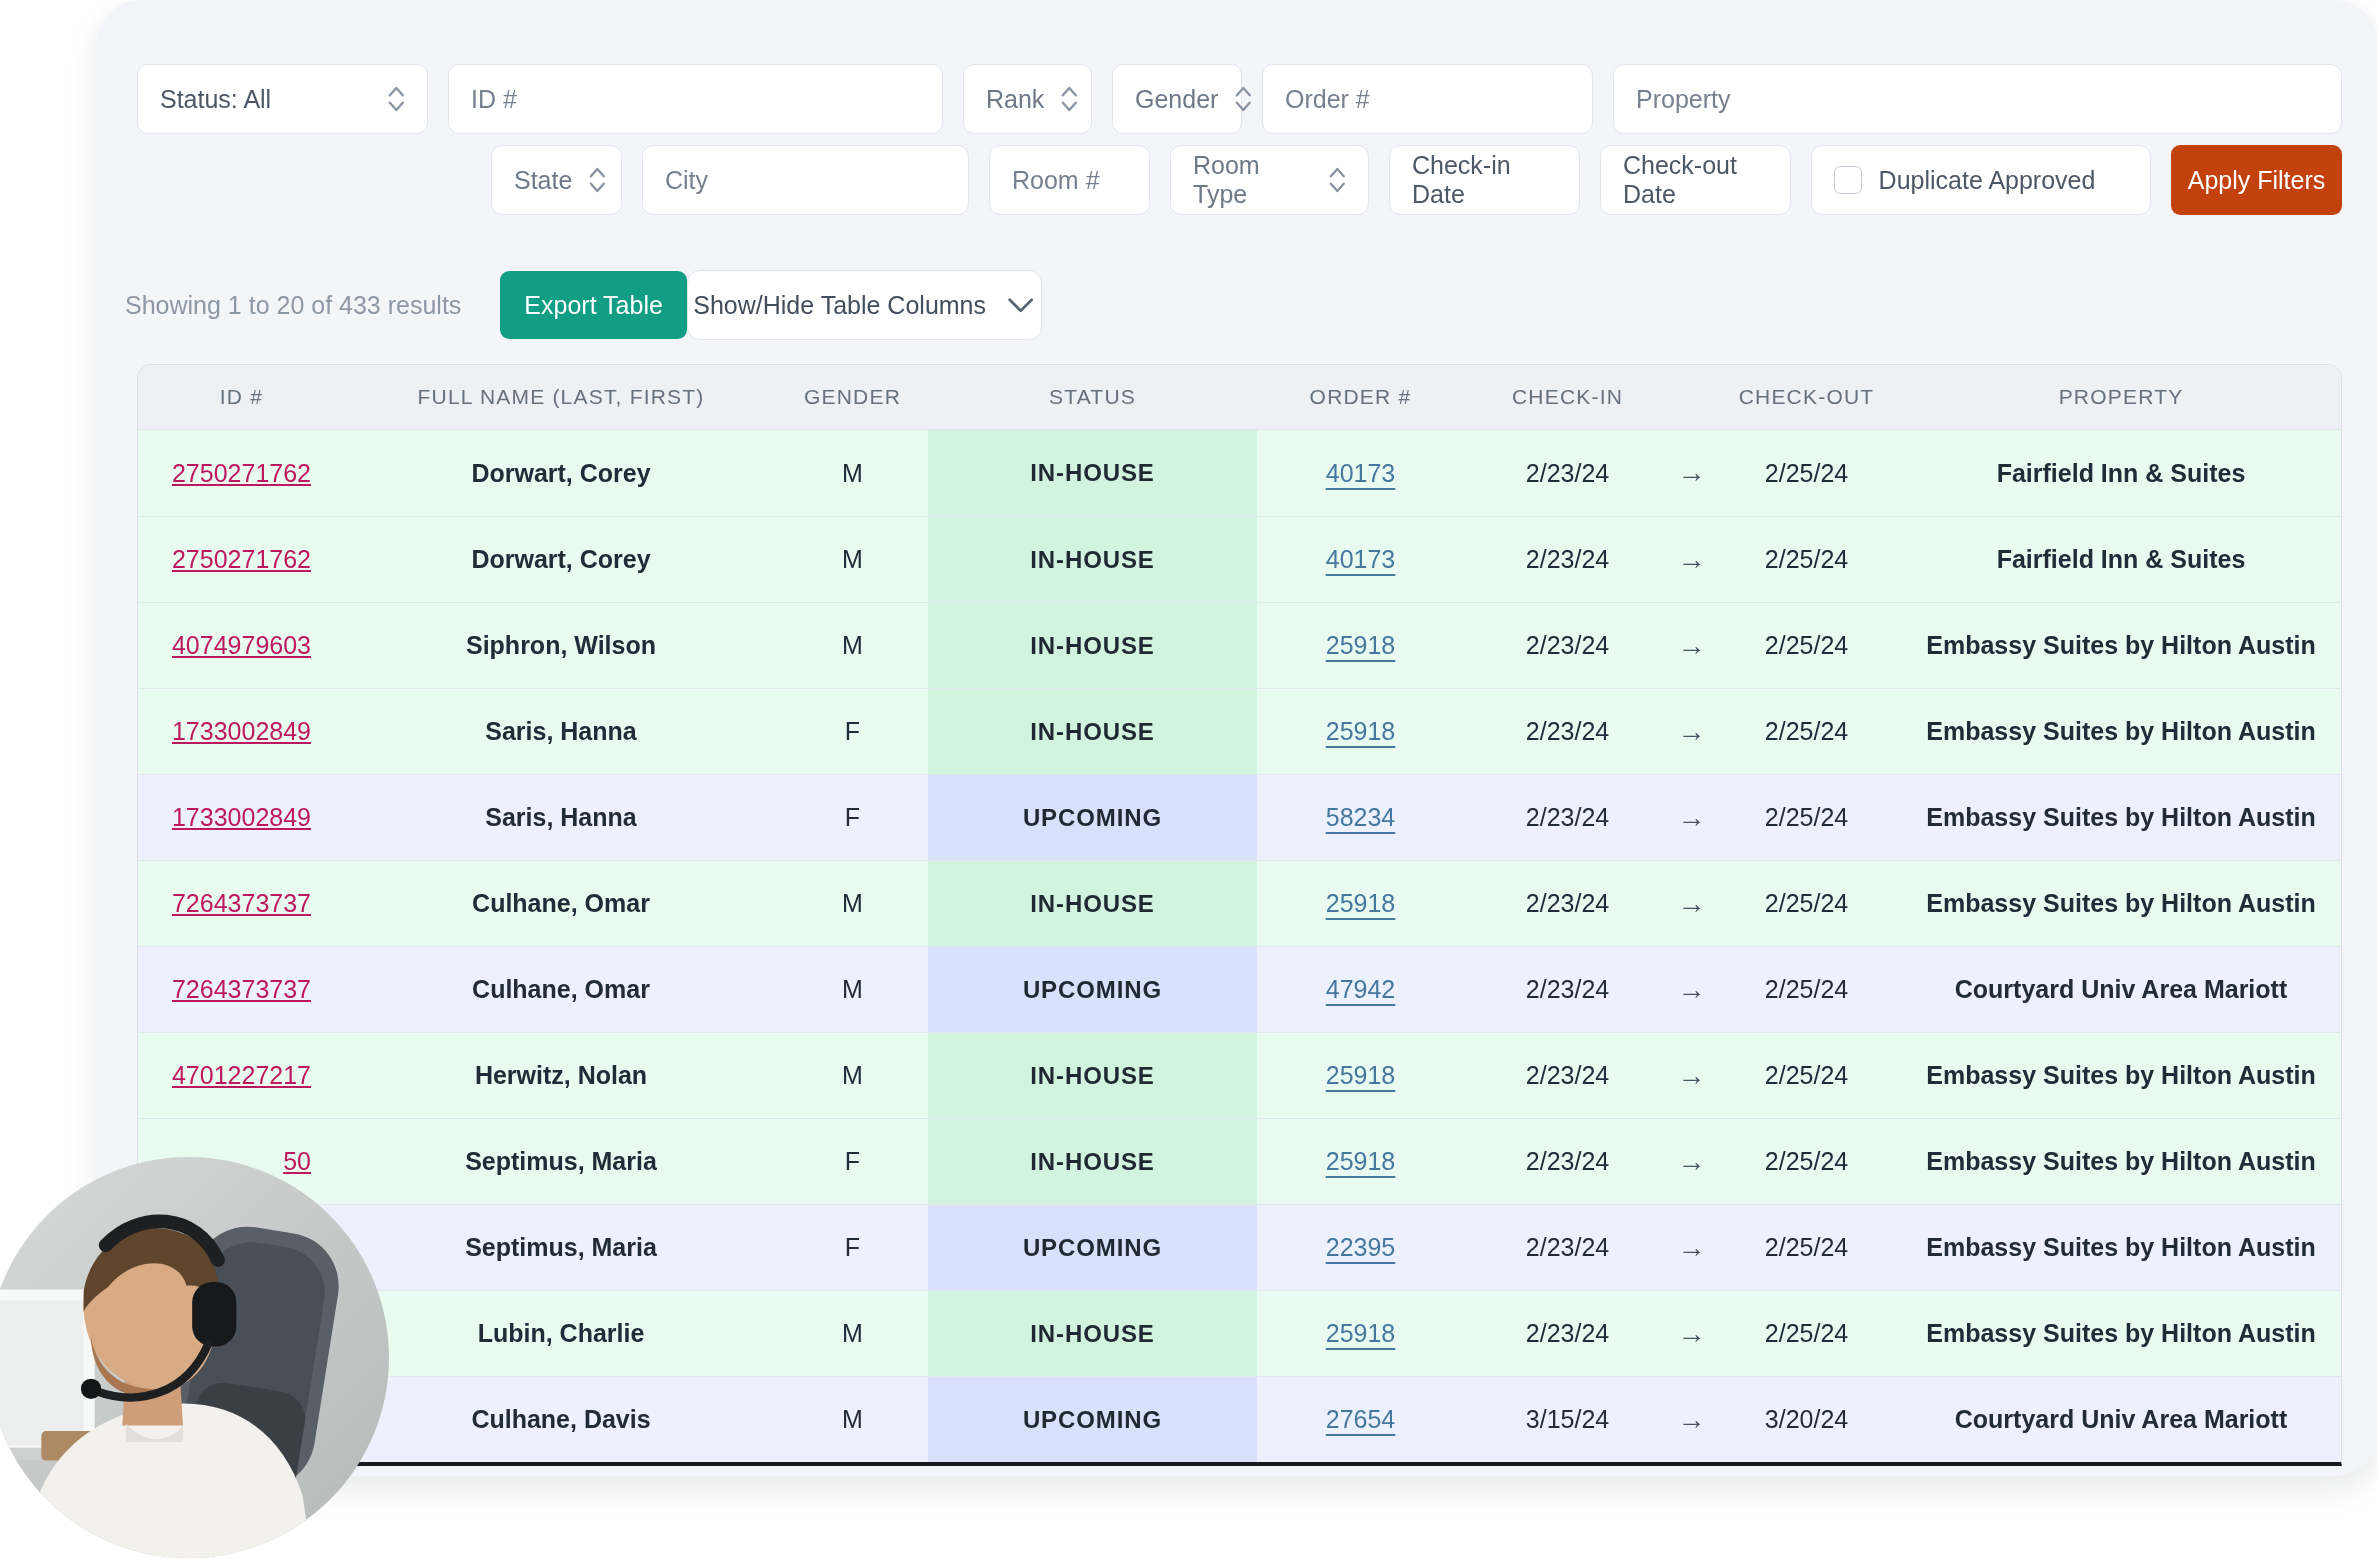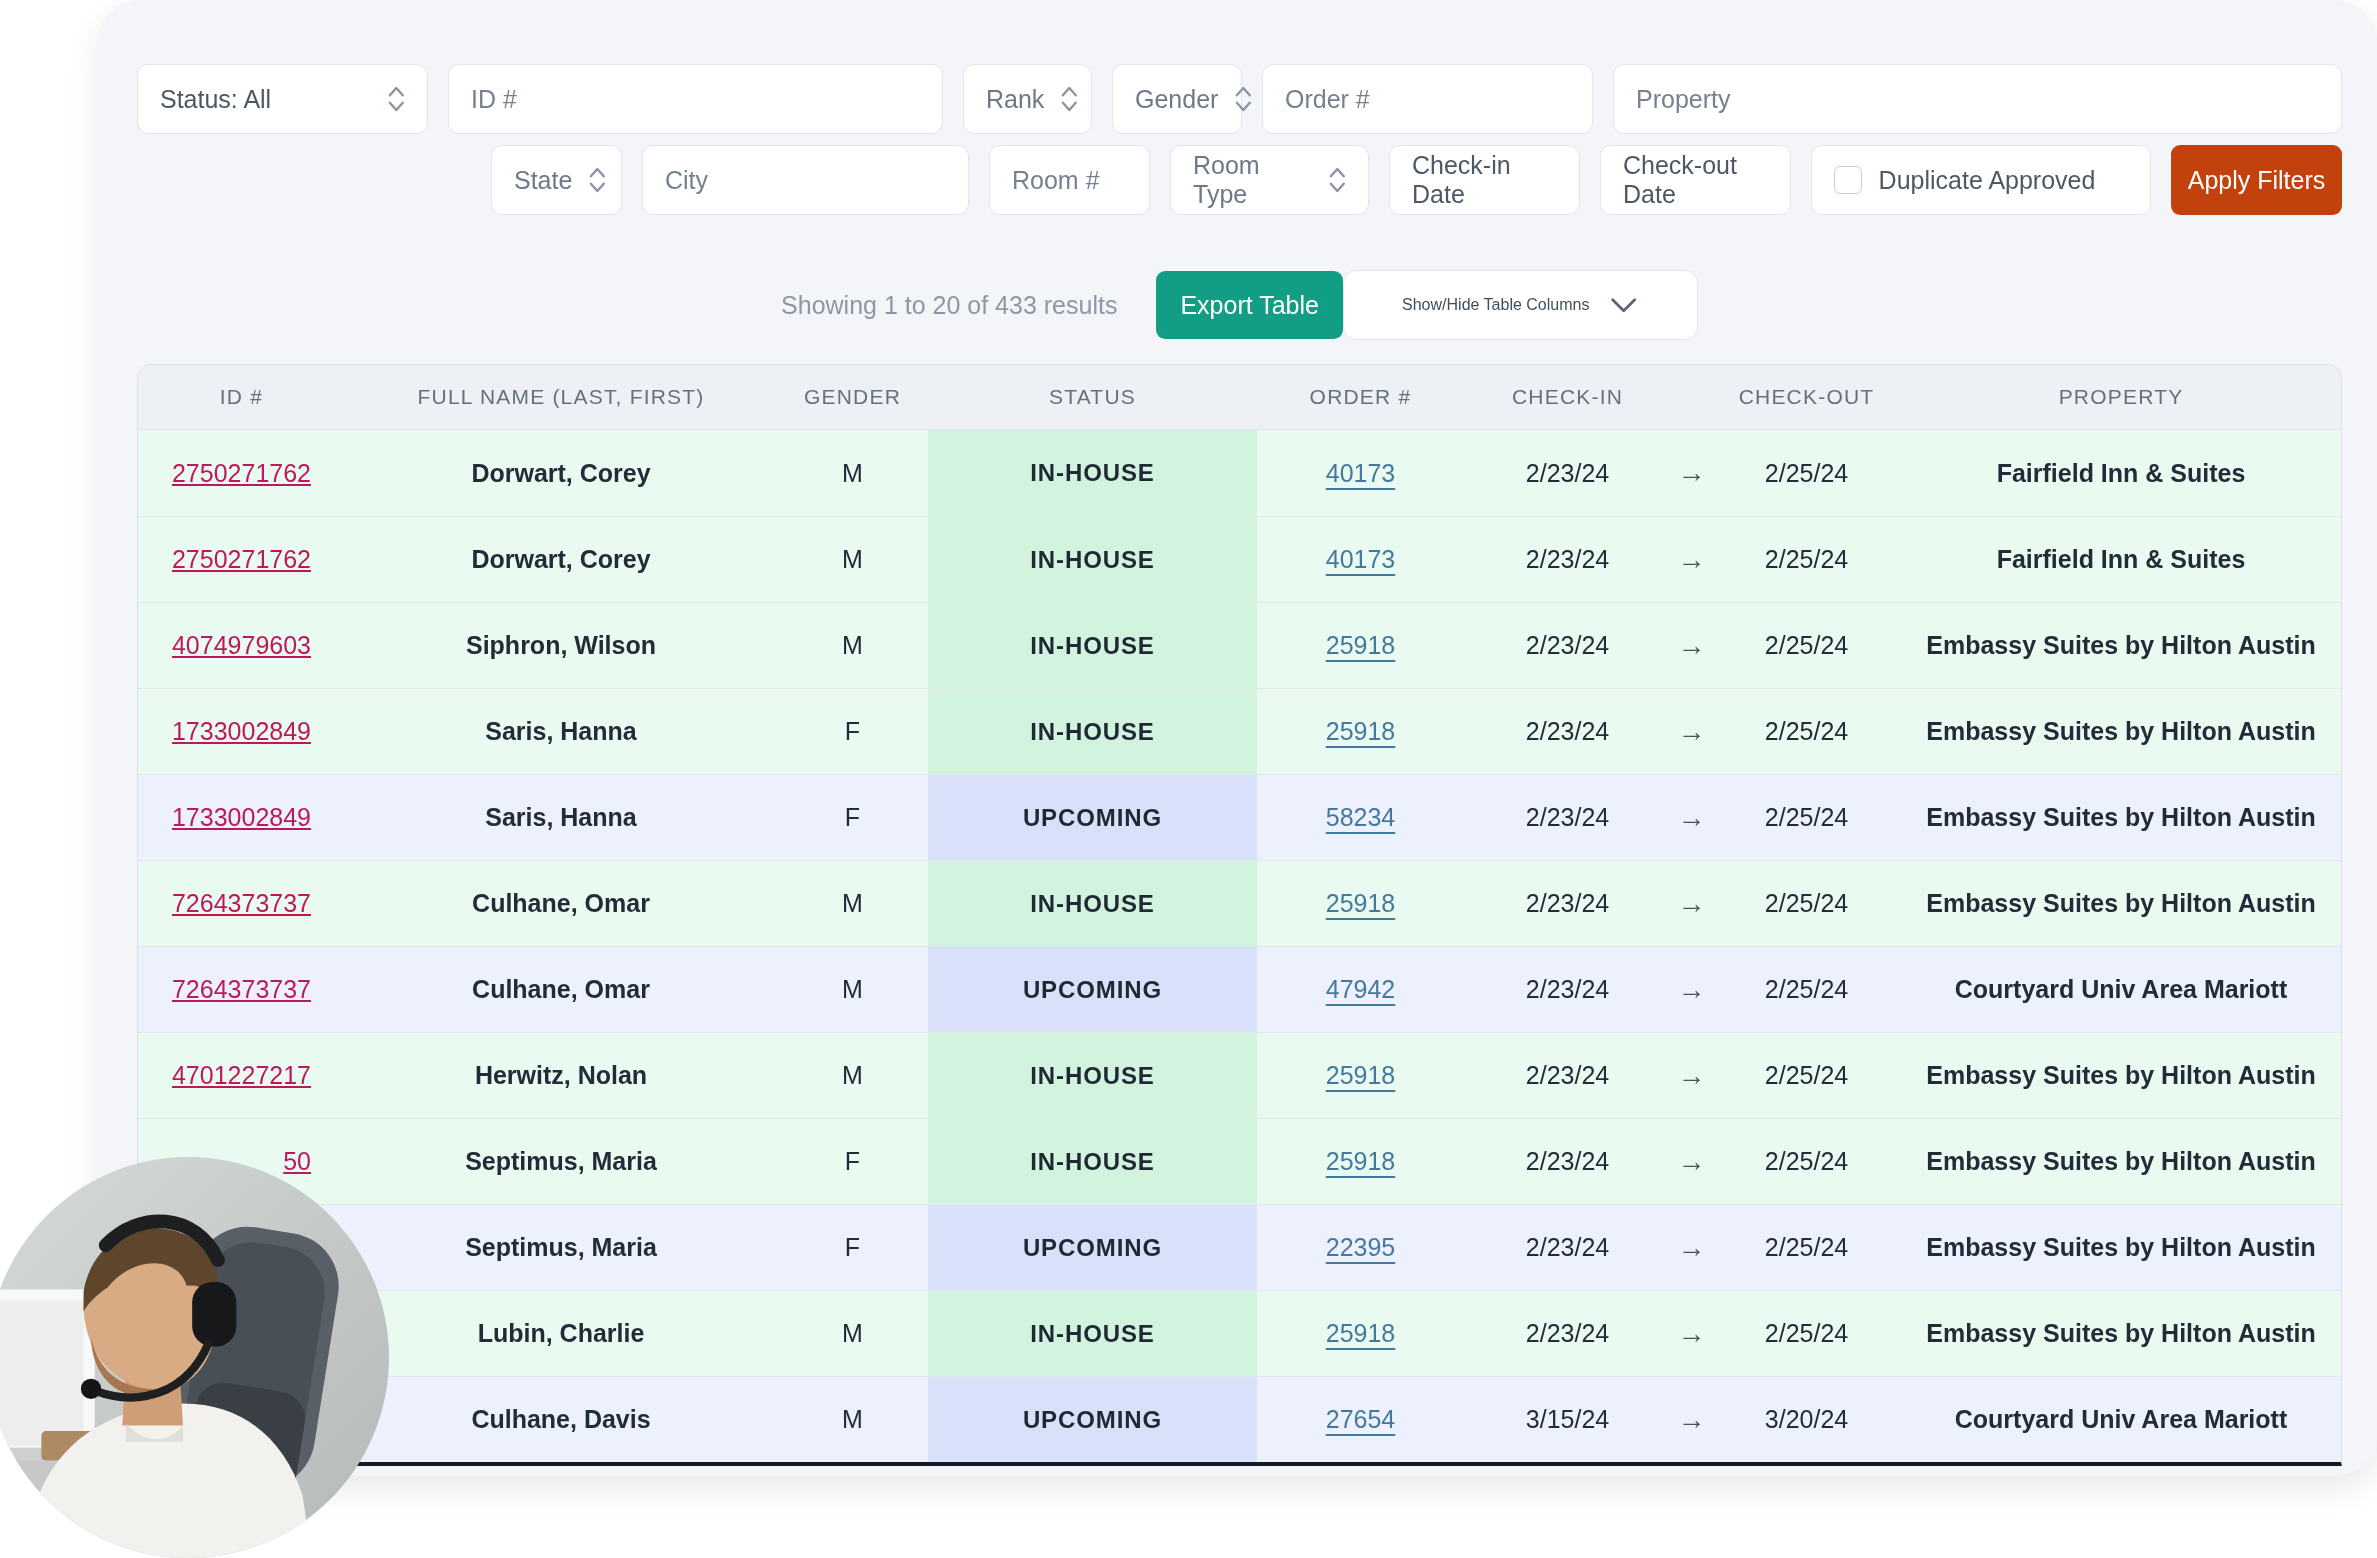--- a/index.html
+++ b/index.html
@@ -25,29 +25,29 @@
   .w-order{width:331px}.w-property{flex:1 1 auto}
   .w-state{width:131px}.w-city{width:327px}.w-room{width:161px}.w-roomtype{width:199px}
   .w-date{width:191px}.w-dup{width:340px}
   .sorticon { flex:0 0 auto; display:block; }
   .checkbox { width:28px; height:28px; border:1.8px solid #c6ccd6; border-radius:6.4px;
               background:#fff; margin-right:16.6px; flex:0 0 auto; }
   .btn-apply { width:171px; height:70px; background:#c2410c; color:#fff; border:none;
                border-radius:9.2px; font-family:inherit; font-size:25px; cursor:pointer; }
 
   
-  .results { position:absolute; left:40px; right:36px; top:269px; height:72px;
-             display:flex; align-items:center; justify-content:center; }
+  .results { position:absolute; left:28px; right:36px; top:269px; height:72px;
+             display:flex; align-items:center; justify-content:flex-start; }
   .results-left { display:flex; align-items:center; gap:39px; }
   .summary { font-size:25px; color:#8e97a5; }
   .btn-export { height:68px; padding:0 24px; background:#119e85; color:#fff; border:none;
                 border-radius:9.2px; font-family:inherit; font-size:25px; cursor:pointer; }
   .col-toggle { width:355px; height:70px; background:#fff; border:0.9px solid #e2e6ec;
                 border-radius:13px; display:flex; align-items:center;
-                justify-content:center; gap:20px; font-size:16px; color:#434e5c; cursor:pointer; }
+                justify-content:center; gap:20px; font-size:25px; color:#434e5c; cursor:pointer; }
 
   
   .table-wrap { position:absolute; left:40px; right:36px; top:364px; background:#fff;
                 border:0.9px solid #dbe0e8; border-bottom:4.6px solid #161b21;
                 border-radius:14.7px 14.7px 0 0; overflow:hidden; }
   .tgrid { display:grid; grid-template-columns:207px 432px 151px 329px 207px 207px 41px 189px 1fr; }
   .thead { height:65px; background:#edf0f4; align-items:center; border-bottom:0.9px solid #e1e6ed; }
   .th { text-align:center; font-size:21px; letter-spacing:1.2px; color:#66717f; }
   .trow { height:86px; align-items:center; border-top:0.9px solid #e2e7ee; }
   .trow:first-child { border-top:none; }

